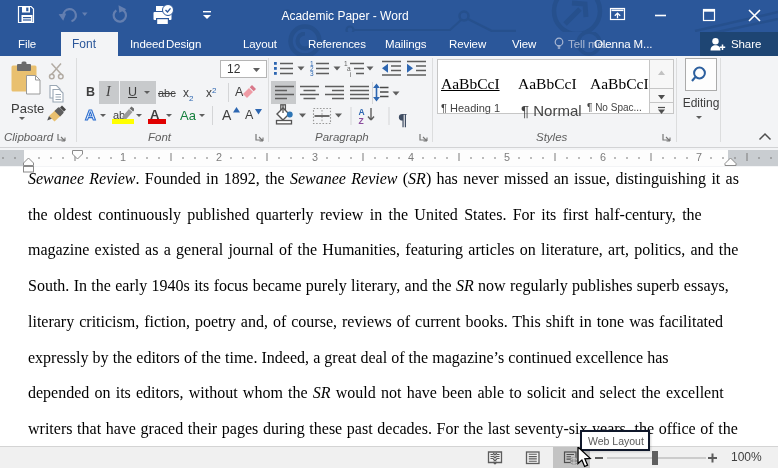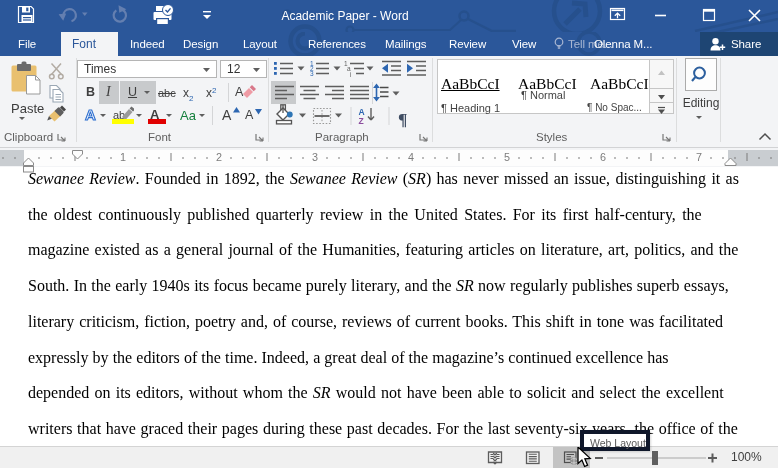--- a/index.html
+++ b/index.html
@@ -8,21 +8,21 @@
   .abs { position:absolute; }
   
   #titlebar { left:0; top:0; width:778px; height:32px; background:#2b579a; }
   #tabrow { left:0; top:32px; width:778px; height:24px; background:#2b579a; }
   .tab { position:absolute; top:0; height:24px; line-height:24px; color:#fff; font-size:11.5px; letter-spacing:-0.1px; }
   #hometab { position:absolute; left:61px; top:0; width:57px; height:24px; background:#f3f4f6; }
   #hometab span { position:absolute; left:11px; top:0; line-height:24px; color:#2b579a; font-size:12px; }
   
   #ribbon { left:0; top:56px; width:778px; height:92px; background:#f3f4f6; border-bottom:1px solid #d2d3d5; }
   .gsep { position:absolute; top:2px; width:1px; height:84px; background:#dcddde; }
-  .glabel { position:absolute; top:75px; font-size:11.5px; color:#5e5e5e; }
+  .glabel { position:absolute; top:75px; font-size:11.5px; color:#5e5e5e;font-style:italic; }
   .btn-on { position:absolute; background:#c8cacc; }
   .combo { position:absolute; background:#fff; border:1px solid #b5b5b5; height:18px; font-size:12px; color:#333; }
   .dda { position:absolute; width:0; height:0; border-left:3px solid transparent; border-right:3px solid transparent; border-top:3.8px solid #5e5e5e; }
   
   #rulerzone { left:0; top:148px; width:778px; height:19px; background:#f3f4f6; z-index:5; }
   
   #doc { left:0; top:167px; width:620px; height:279px; background:#fff; }
   #doctext { position:absolute; left:28px; top:-6px; width:740px; font-family:"Liberation Serif", serif; font-size:16px; line-height:35.7px; color:#000; white-space:nowrap; }
   
   #status { left:0; top:446px; width:778px; height:22px; background:#f0f0f0; border-top:1px solid #d4d4d4; }
@@ -99,21 +99,21 @@
         <path d="M305 1.5 a7.5 7.5 0 1 0 7.5 7.5" stroke-width="4"></path>
         <circle cx="589" cy="11" r="11" stroke-width="3.5"></circle>
       </g>
     </svg>
 <div style="position:absolute;left:700px;top:0;width:78px;height:24px;background:#1e4573"></div>
 <div id="hometab">
       <span>Font</span>
     </div>
 <span class="tab" style="left:18px">File</span>
 <span class="tab" style="left:130px">Indeed</span>
-<span class="tab" style="left:183px">Design</span>
+<span class="tab" style="left:166px">Design</span>
 <span class="tab" style="left:243px">Layout</span>
 <span class="tab" style="left:308px">References</span>
 <span class="tab" style="left:385px">Mailings</span>
 <span class="tab" style="left:449px">Review</span>
 <span class="tab" style="left:512px">View</span>
 <svg width="12" height="14" style="position:absolute;left:553px;top:5px">
   <g stroke="#a9b7d2" fill="none" stroke-width="1.2">
     <circle cx="6" cy="5" r="3.8"></circle>
     <path d="M4.5 9 h3 M4.8 11 h2.4" stroke-width="1.4"></path>
   </g>
@@ -160,26 +160,20 @@
 </svg>
 <div style="position:absolute;left:11px;top:45px;font-size:13px;color:#3c3c3c">Paste</div>
 <div class="dda" style="left:19px;top:61px"></div>
 <div class="glabel" style="left:4px">Clipboard</div>
 <svg width="10" height="10" style="position:absolute;left:57px;top:77px">
   <path d="M1 1 v6 h6" fill="none" stroke="#777" stroke-width="1.2"></path>
   <path d="M4 4 l4 4 M8 8 v-3.5 M8 8 h-3.5" stroke="#777" stroke-width="1.1" fill="none"></path>
 </svg>
 <div class="gsep" style="left:76px"></div>
 
-<div class="combo" style="left:77px;top:4px;width:140px">
-      <span style="position:absolute;left:6px;top:0;line-height:17px">Times</span>
-      <svg width="8" height="17" style="position:absolute;right:5px;top:0">
-        <path d="M0 7 l7 0 l-3.5 4 z" fill="#5e5e5e"></path>
-      </svg>
-    </div>
 <div class="combo" style="left:220px;top:4px;width:47px">
       <span style="position:absolute;left:6px;top:0;line-height:17px">12</span>
       <svg width="8" height="17" style="position:absolute;right:5px;top:0">
         <path d="M0 7 l7 0 l-3.5 4 z" fill="#5e5e5e"></path>
       </svg>
     </div>
 
 <div class="btn-on" style="left:99px;top:25px;width:20px;height:23px"></div>
 <div class="btn-on" style="left:120px;top:25px;width:36px;height:23px"></div>
 <div style="position:absolute;left:86px;top:29px;font-size:12.5px;font-weight:bold;color:#3f3f3f">B</div>
@@ -317,21 +311,21 @@
   <path d="M1 1 v6 h6" fill="none" stroke="#777" stroke-width="1.2"></path>
   <path d="M4 4 l4 4 M8 8 v-3.5 M8 8 h-3.5" stroke="#777" stroke-width="1.1" fill="none"></path>
 </svg>
 <div class="gsep" style="left:432px"></div>
 
 <div style="position:absolute;left:437px;top:3px;width:213px;height:55px;background:#fff;border:1px solid #c6c6c6"></div>
 <div style="position:absolute;left:441px;top:19px;font-family:'Liberation Serif',serif;font-size:15.5px;color:#000"><span style="text-decoration:underline">AaBbCcI</span></div>
 <div style="position:absolute;left:518px;top:19px;font-family:'Liberation Serif',serif;font-size:15.5px;color:#000">AaBbCcI</div>
 <div style="position:absolute;left:590px;top:19px;font-family:'Liberation Serif',serif;font-size:15.5px;color:#000">AaBbCcI</div>
 <div style="position:absolute;left:441px;top:46px;font-size:11px;color:#444">¶ Heading 1</div>
-<div style="position:absolute;left:521px;top:33px;font-size:11px;color:#444">¶ Normal</div>
+<div style="position:absolute;left:521px;top:46px;font-size:15px;color:#444">¶ Normal</div>
 <div style="position:absolute;left:587px;top:46px;font-size:10px;color:#444">¶ No Spac...</div>
 
 <div style="position:absolute;left:649px;top:3px;width:25px;height:55px;background:#f7f7f7;border:1px solid #c6c6c6"></div>
 <div style="position:absolute;left:649px;top:32px;width:25px;height:1px;background:#c6c6c6"></div>
 <div style="position:absolute;left:649px;top:46px;width:25px;height:1px;background:#c6c6c6"></div>
 <svg width="25" height="55" style="position:absolute;left:649px;top:3px">
   <path d="M12.5 11.5 l3.5 4.5 h-7 z" fill="#c2c2c2"></path>
   <path d="M12.5 40.5 l3.5-4.5 h-7 z" fill="#4e4e4e"></path>
   <path d="M9 48.5 h7" stroke="#4e4e4e" stroke-width="1.2"></path>
   <path d="M12.5 55 l3.5-4.5 h-7 z" fill="#4e4e4e"></path>
@@ -464,19 +458,19 @@
 
   <rect x="595" y="10" width="8" height="2" fill="#5c5c5c"></rect>
   <line x1="607" y1="11" x2="706" y2="11" stroke="#a8a8a8" stroke-width="1.2"></line>
   <rect x="652" y="4" width="6" height="14" fill="#5f5f5f"></rect>
   <rect x="708" y="10" width="9" height="2" fill="#5c5c5c"></rect>
   <rect x="711.5" y="6.5" width="2" height="9" fill="#5c5c5c"></rect>
 </svg>
 <div style="position:absolute;left:731px;top:3px;font-size:12px;color:#3f3f3f">100%</div>
 </div>
 
-<div class="abs" style="left:580px;top:430px;width:70px;height:21px;background:#fff;border:4px solid #0f172a;box-shadow:1px 1px 2px rgba(0,0,0,0.15);z-index:30">
+<div class="abs" style="left:580px;top:430px;width:70px;height:21px;background:#fff;border:2px solid #0f172a;box-shadow:1px 1px 2px rgba(0,0,0,0.15);z-index:30">
 <div style="position:absolute;left:6px;top:3px;font-size:10.5px;color:#595959">Web Layout</div>
 </div>
 
 <svg width="16" height="22" class="abs" style="left:577px;top:447px;z-index:40">
   <path d="M1 0 L1 16.5 L4.9 13 L7.6 19.5 L10.6 18.2 L7.9 11.9 L13.2 11.4 Z" fill="#fff" stroke="#000" stroke-width="1.3"></path>
 </svg>
 
 </body></html>

